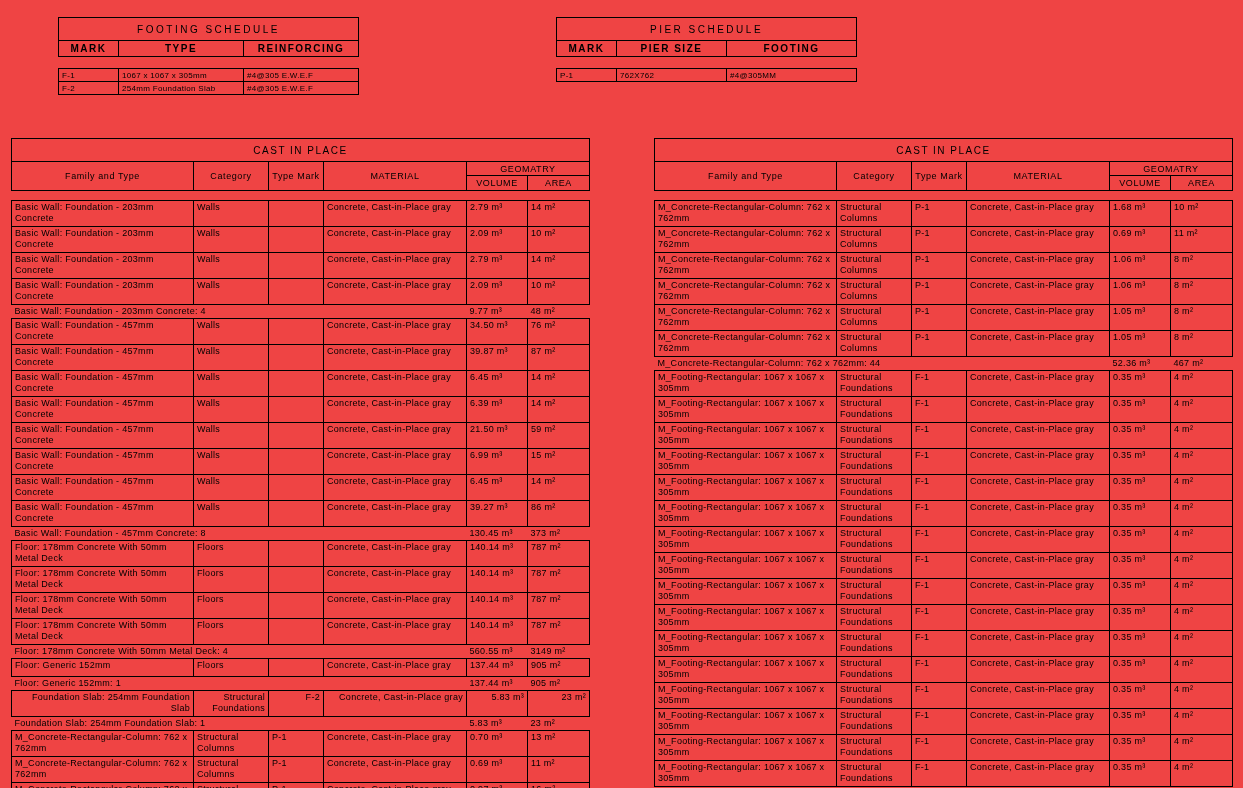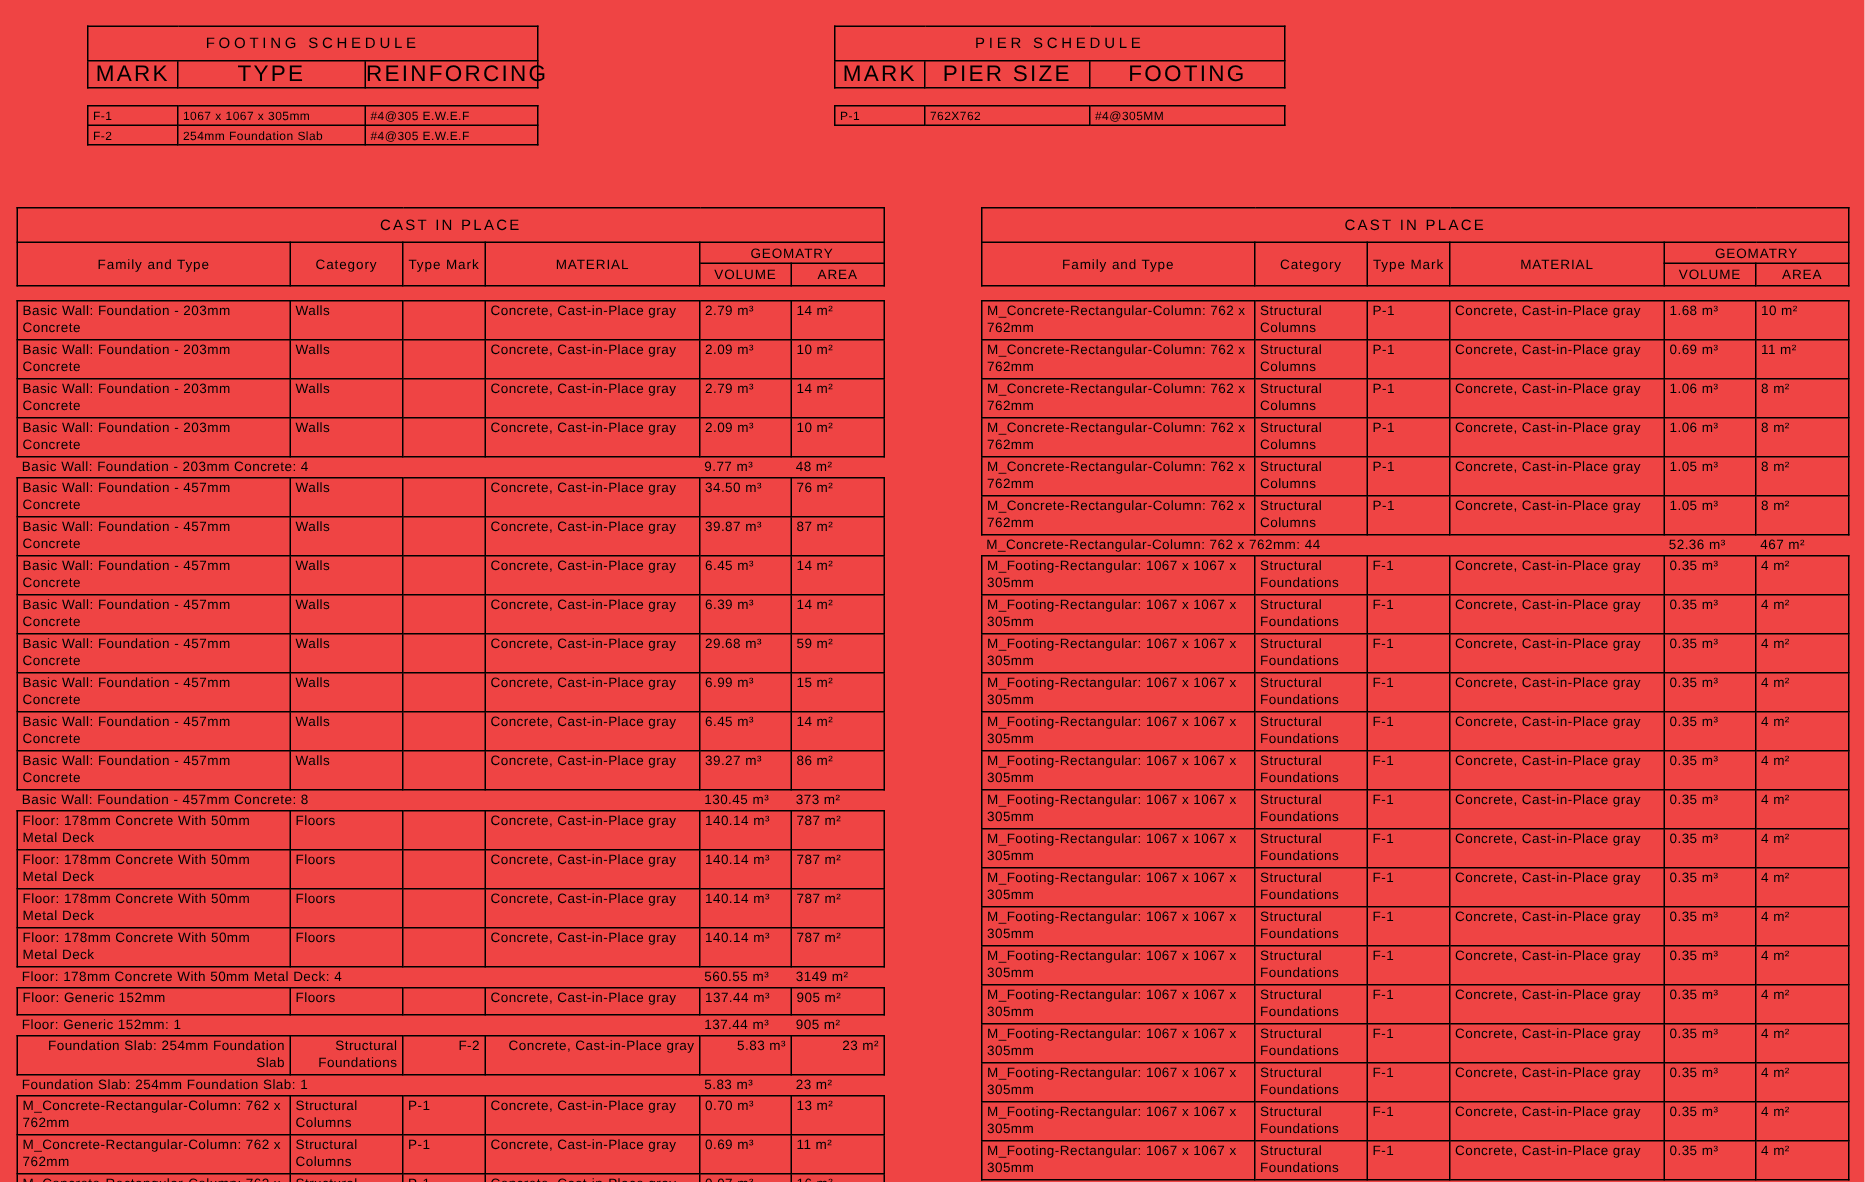--- a/index.html
+++ b/index.html
@@ -6,21 +6,21 @@
   html,body { background:#fff; color:#000; font-family:"Liberation Sans", sans-serif; }
   .page { position:relative; width:1243px; height:788px; background:#ef4444; overflow:hidden; }
 
   table { border-collapse:collapse; table-layout:fixed; width:100%; }
   td { color:#000; }
 
   
   .sched { position:absolute; }
   .sm-hdr td { border:1px solid #000; text-align:center; vertical-align:middle; }
   .sm-title td { height:23px; font-size:10px; letter-spacing:2.5px; }
-  .sm-cols td { height:16px; font-size:15px; letter-spacing:1.5px; }
+  .sm-cols td { height:16px; font-size:10px; letter-spacing:1.5px;font-weight:bold; }
   .sm-body { margin-top:11px; }
   .sm-body td { border:1px solid #000; height:13px; font-size:8px; letter-spacing:0.3px;
                 padding:0 3px; vertical-align:middle; white-space:nowrap; overflow:hidden; }
 
   
   .cip { position:absolute; width:578px; }
   .cip-hdr td { border:1px solid #000; text-align:center; vertical-align:middle; }
   .cip-title td { height:23px; font-size:10px; letter-spacing:1.5px; }
   .cip-cols td { font-size:9px; letter-spacing:0.6px; }
   .cip-cols .geo { height:14px;margin-top:22px; }
@@ -212,21 +212,21 @@
             <td></td>
             <td>Concrete, Cast-in-Place gray</td>
             <td>6.39 m³</td>
             <td>14 m²</td>
           </tr>
           <tr style="height: 26px;">
             <td>Basic Wall: Foundation - 457mm Concrete</td>
             <td>Walls</td>
             <td></td>
             <td>Concrete, Cast-in-Place gray</td>
-            <td>29.68 m³</td>
+            <td>21.50 m³</td>
             <td>59 m²</td>
           </tr>
           <tr style="height: 26px;">
             <td>Basic Wall: Foundation - 457mm Concrete</td>
             <td>Walls</td>
             <td></td>
             <td>Concrete, Cast-in-Place gray</td>
             <td>6.99 m³</td>
             <td>15 m²</td>
           </tr>

